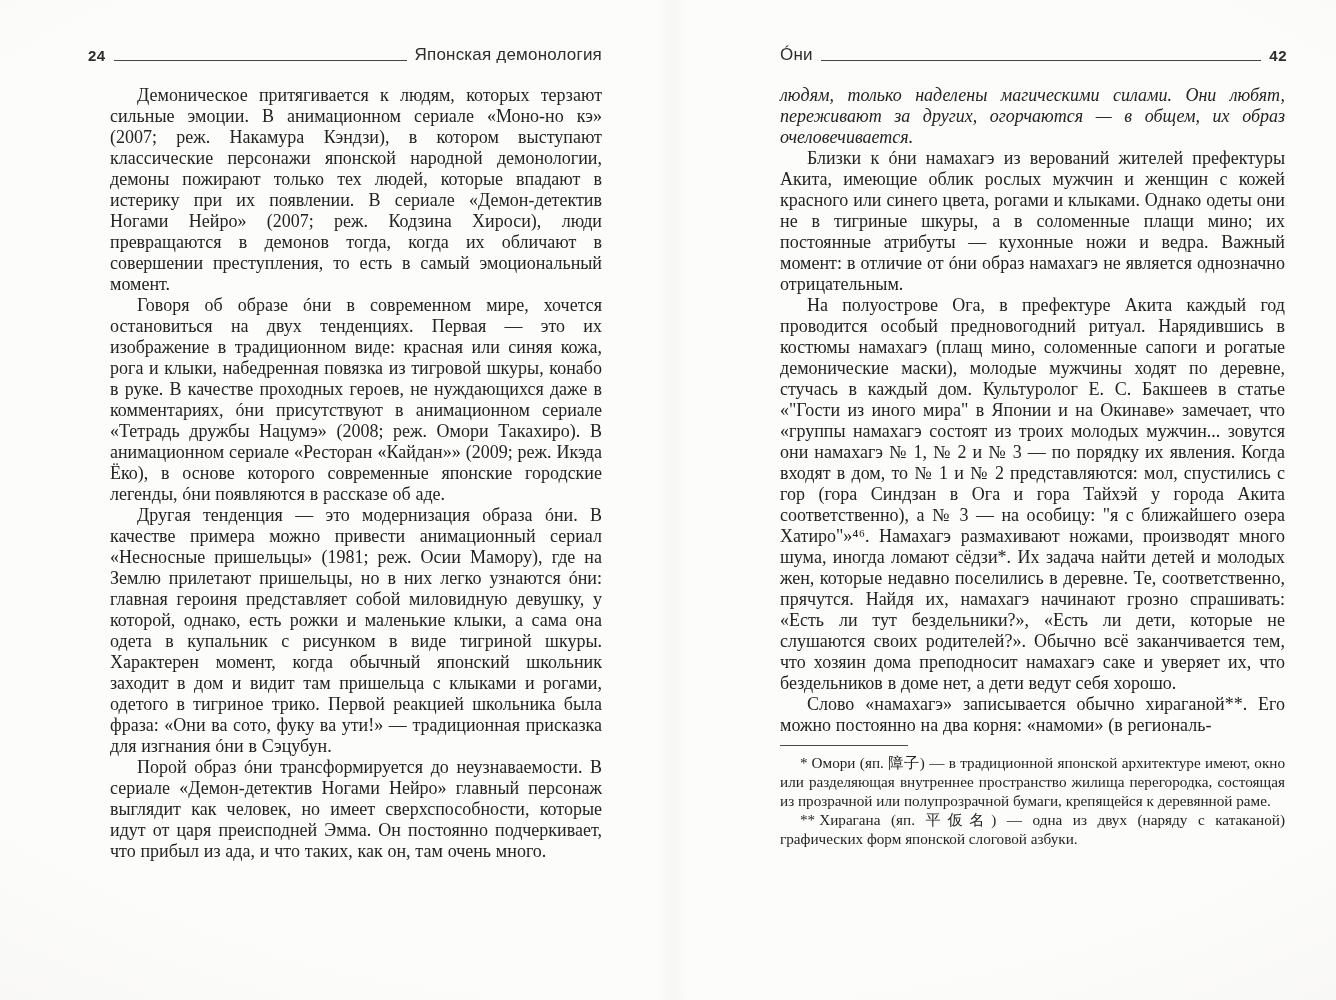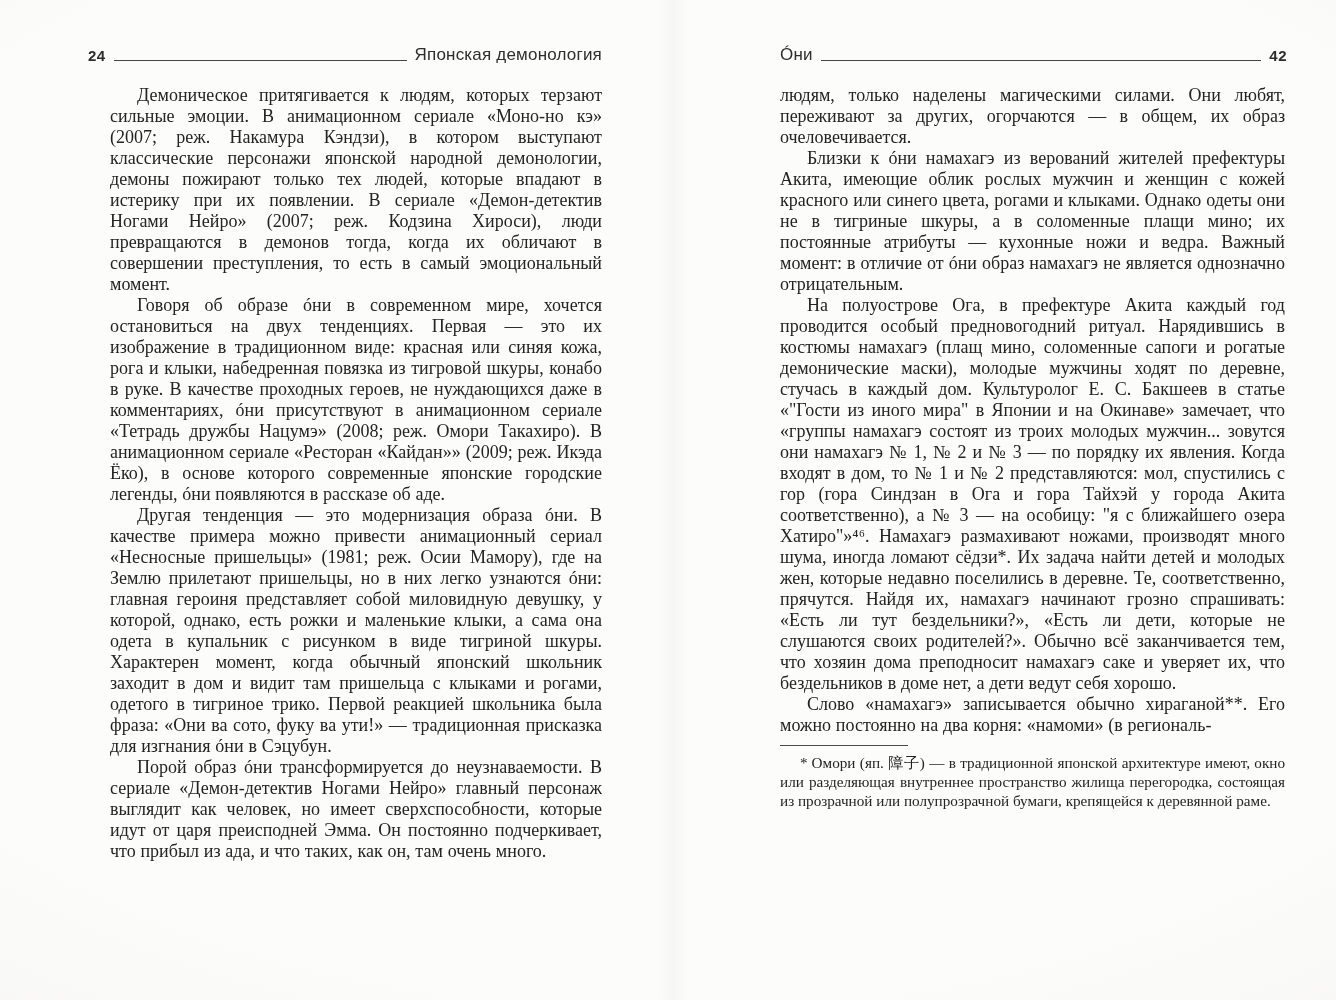--- a/index.html
+++ b/index.html
@@ -73,21 +73,21 @@
     word-spacing: 0.3px;
   }
   .page-left-col .pagebody  { margin-left: 22px; width: 492px; }
   .page-right-col .pagebody { width: 505px; }
 
   .para {
     margin: 0;
     padding: 0;
     text-indent: 27px;
   }
-  .para.no-indent { text-indent: 0; }
+  .para.no-indent { text-indent: 0; font-style: italic; }
 
   .footnotes {
     margin-top: 9px;
     width: 505px;
   }
   .fn-rule {
     width: 128px;
     height: 0;
     border-top: 1.3px solid #4a4a4a;
     margin: 0 0 7px 0;
@@ -133,15 +133,16 @@
     </header>
     <div class="pagebody" lang="ru">
       <p class="para no-indent">людям, только наделены магическими силами. Они любят, переживают за других, огорчаются — в общем, их образ очеловечивается.</p>
       <p class="para">Близки к óни намахагэ из верований жителей префектуры Акита, имеющие облик рослых мужчин и женщин с кожей красного или синего цвета, рогами и клыками. Однако одеты они не в тигриные шкуры, а в соломенные плащи мино; их постоянные атрибуты — кухонные ножи и ведра. Важный момент: в отличие от óни образ намахагэ не является однозначно отрицательным.</p>
       <p class="para">На полуострове Ога, в префектуре Акита каждый год проводится особый предновогодний ритуал. Нарядившись в костюмы намахагэ (плащ мино, соломенные сапоги и рогатые демонические маски), молодые мужчины ходят по деревне, стучась в каждый дом. Культуролог Е. С. Бакшеев в статье «"Гости из иного мира" в Японии и на Окинаве» замечает, что «группы намахагэ состоят из троих молодых мужчин... зовутся они намахагэ № 1, № 2 и № 3 — по порядку их явления. Когда входят в дом, то № 1 и № 2 представляются: мол, спустились с гор (гора Синдзан в Ога и гора Тайхэй у города Акита соответственно), а № 3 — на особицу: "я с ближайшего озера Хатиро"»⁴⁶. Намахагэ размахивают ножами, производят много шума, иногда ломают сёдзи*. Их задача найти детей и молодых жен, которые недавно поселились в деревне. Те, соответственно, прячутся. Найдя их, намахагэ начинают грозно спрашивать: «Есть ли тут бездельники?», «Есть ли дети, которые не слушаются своих родителей?». Обычно всё заканчивается тем, что хозяин дома преподносит намахагэ саке и уверяет их, что бездельников в доме нет, а дети ведут себя хорошо.</p>
       <p class="para">Слово «намахагэ» записывается обычно хираганой**. Его можно постоянно на два корня: «намоми» (в региональ-</p>
     </div>
     <div class="footnotes" lang="ru">
       <div class="fn-rule"></div>
       <p class="footnote"><span class="fn-marker">*</span><span>Омори (</span><span class="lang-italic">яп.</span><span> 障子) — в традиционной японской архитектуре имеют, окно или разделяющая внутреннее пространство жилища перегородка, состоящая из прозрачной или полупрозрачной бумаги, крепящейся к деревянной раме.</span></p>
+      <p class="footnote"><span class="fn-marker">**</span><span>Хирагана (</span><span class="lang-italic">яп.</span><span> 平仮名) — одна из двух (наряду с катаканой) графических форм японской слоговой азбуки.</span></p>
     </div>
   </section>
 </div>
 
 </body></html>

